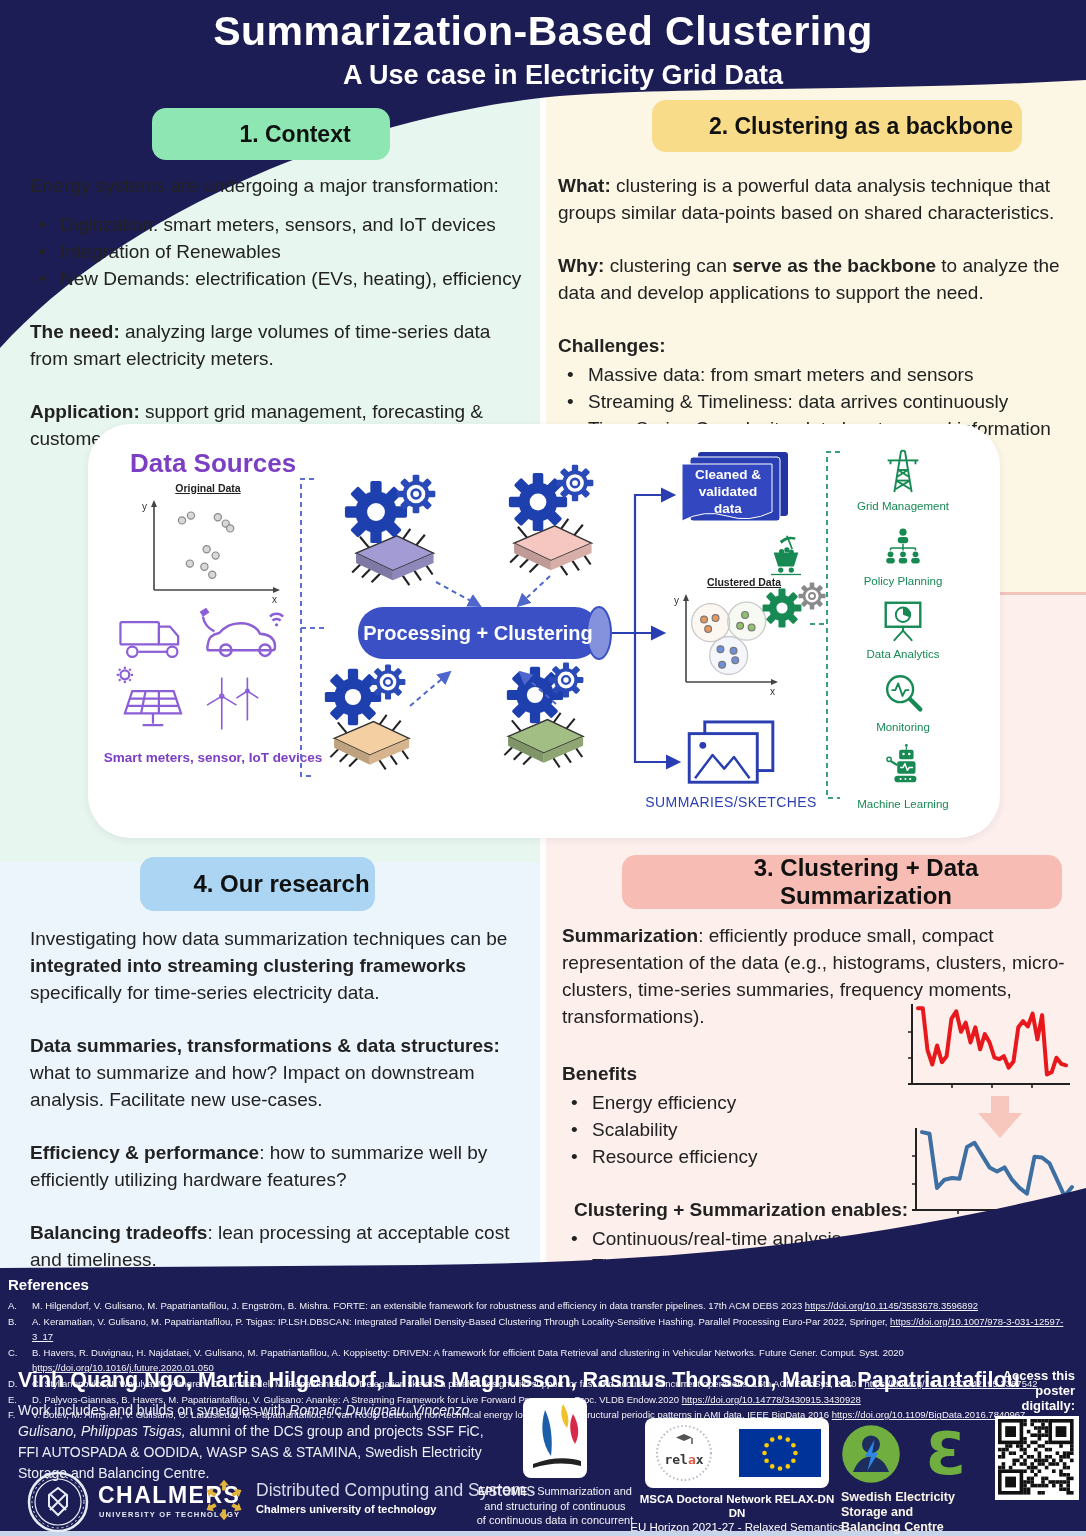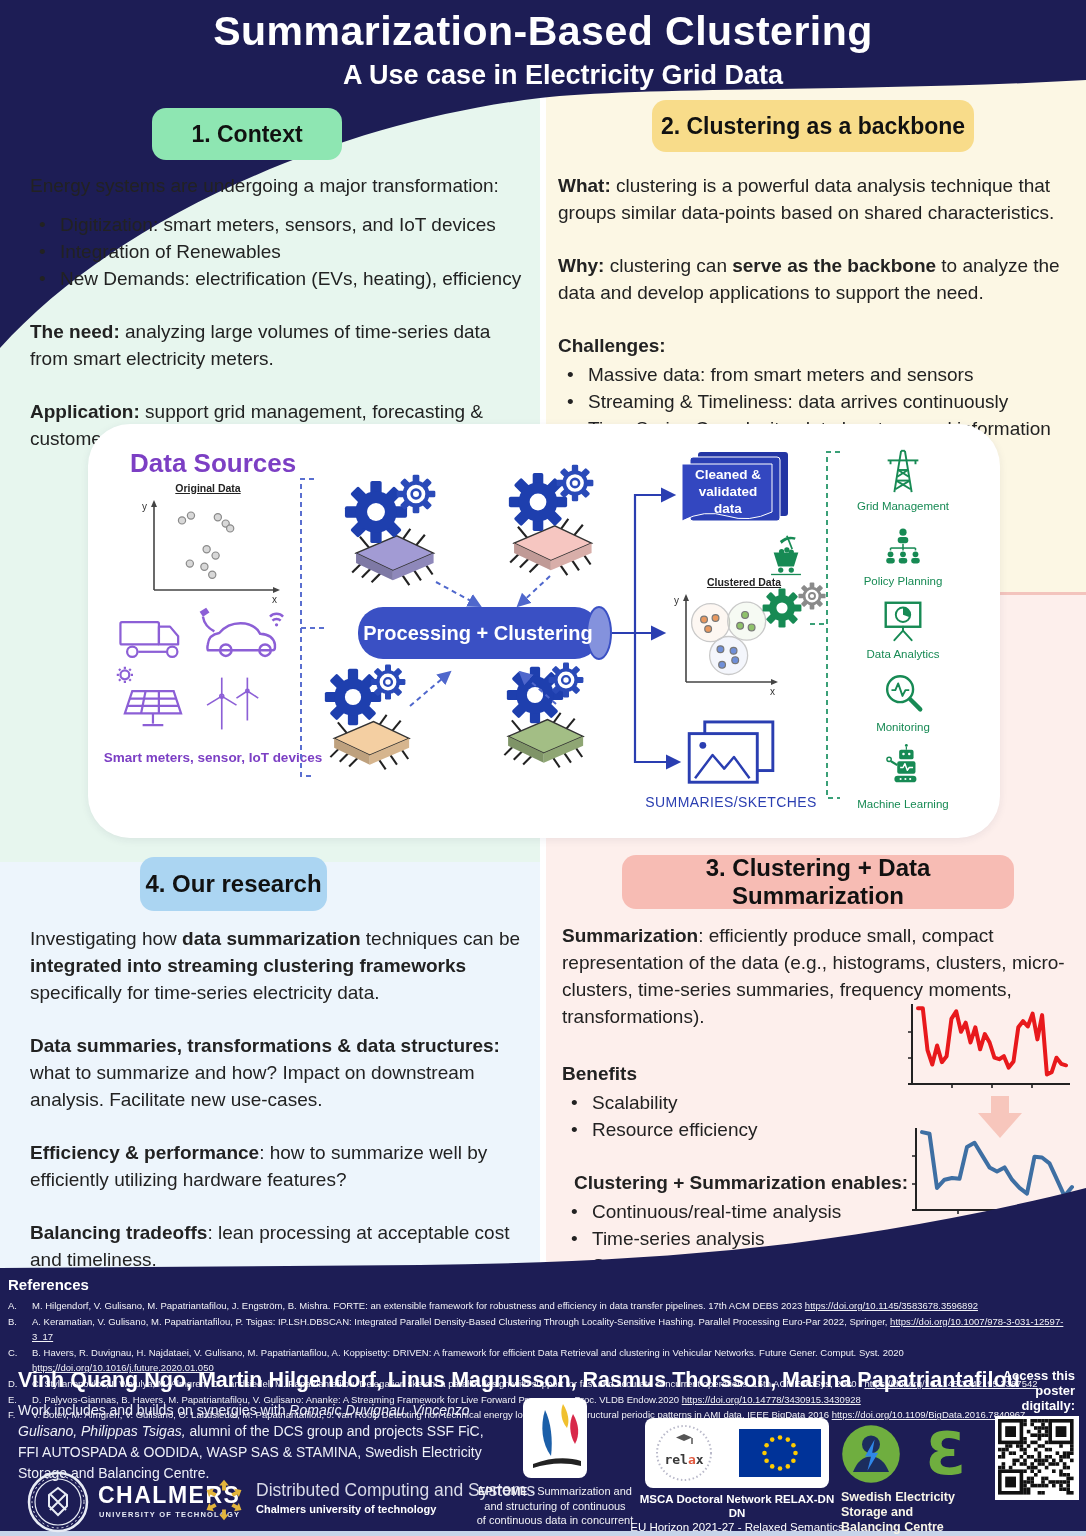--- a/index.html
+++ b/index.html
@@ -8,21 +8,21 @@
   .abs{position:absolute;}
   
   .q-tl{left:0;top:0;width:540px;height:862px;background:#e7f6ee;}
   .q-tr{left:546px;top:0;width:540px;height:592px;background:#fcf7e4;}
   .q-bl{left:0;top:862px;width:540px;height:674px;background:#edf5fc;}
   .q-br{left:546px;top:592px;width:540px;height:944px;background:#fdefec;border-top:3px solid #f3c4bd;box-sizing:border-box;}
   
   svg.block{display:block;}
   .title-line1{left:0;top:8px;width:1086px;text-align:center;font-size:41px;font-weight:bold;color:#ffffff;letter-spacing:.5px;}
   .title-line2{left:0;top:60px;width:1086px;text-align:center;font-size:27px;font-weight:bold;color:#ffffff;padding-left:20px;}
-  .badge{border-radius:14px;text-align:center;font-weight:bold;color:#111;display:flex;align-items:center;justify-content:center;}
+  .badge{border-radius:14px;text-align:center;font-weight:bold;color:#111;display:flex;align-items:center;justify-content:center;padding-left:48px;}
   .body-text{font-size:19px;line-height:27px;color:#222;}
   .body-text p{margin:0 0 26px 0;}
   ul.plain{list-style:none;margin:2px 0 26px 0;padding:0;}
   ul.plain li{position:relative;padding-left:30px;margin:0;}
   ul.plain li::before{content:"\2022";position:absolute;left:9px;top:0;}
   
   .panel{left:88px;top:424px;width:912px;height:414px;background:#ffffff;border-radius:42px;box-shadow:0 2px 8px rgba(40,40,80,.08);}
   .ds-title{font-size:26px;font-weight:bold;color:#7c3fc4;}
   .mini-label{font-size:10.5px;font-weight:bold;color:#222;text-decoration:underline;text-align:center;}
   .src-caption{font-size:13.5px;font-weight:bold;color:#7c3fc4;text-align:center;}
@@ -441,30 +441,31 @@
         <use href="#monitorg" width="48" height="48"></use>
       </svg>
     <div class="abs app-label" style="left:735px;top:297px;width:160px;">Monitoring</div>
     <svg class="abs" style="left:791px;top:318px;color:#178a54" width="48" height="50">
         <use href="#robot" width="48" height="50"></use>
       </svg>
     <div class="abs app-label" style="left:735px;top:374px;width:160px;">Machine Learning</div>
   </div>
 
   <div class="abs body-text" style="left:30px;top:925px;width:494px;">
-    <p class="rich"><span>Investigating how </span><span style="font-weight: bold;">data summarization</span><span> techniques can be </span><span style="font-weight: bold;">integrated into streaming clustering frameworks</span><span> specifically for time-series electricity data.</span></p>
+    <p class="rich"><span>Investigating how </span><span style="font-weight: normal;">data summarization</span><span> techniques can be </span><span style="font-weight: bold;">integrated into streaming clustering frameworks</span><span> specifically for time-series electricity data.</span></p>
     <p class="rich"><span style="font-weight: bold;">Data summaries, transformations &amp; data structures:</span><span> what to summarize and how? Impact on downstream analysis. Facilitate new use-cases.</span></p>
     <p class="rich"><span style="font-weight: bold;">Efficiency &amp; performance</span><span>: how to summarize well by efficiently utilizing hardware features?</span></p>
     <p class="rich"><span style="font-weight: bold;">Balancing tradeoffs</span><span>: lean processing at acceptable cost and timeliness.</span></p>
   </div>
 
   <div class="abs body-text" style="left:562px;top:922px;width:506px;">
     <p class="rich" style="margin-bottom:30px;"><span style="font-weight: bold;">Summarization</span><span>: efficiently produce small, compact representation of the data (e.g., histograms, clusters, micro-clusters, time-series summaries, frequency moments, transformations).</span></p>
     <p style="margin-bottom:0;font-weight:bold">Benefits</p>
     <ul class="plain" style="width:330px;">
+      <li>Energy efficiency</li>
       <li>Scalability</li>
       <li>Resource efficiency</li>
     </ul>
     <p style="margin:16px 0 0 12px;font-weight:bold">Clustering + Summarization enables:</p>
     <ul class="plain">
       <li>Continuous/real-time analysis</li>
       <li>Time-series analysis</li>
       <li>Scalability + efficiency</li>
     </ul>
   </div>

